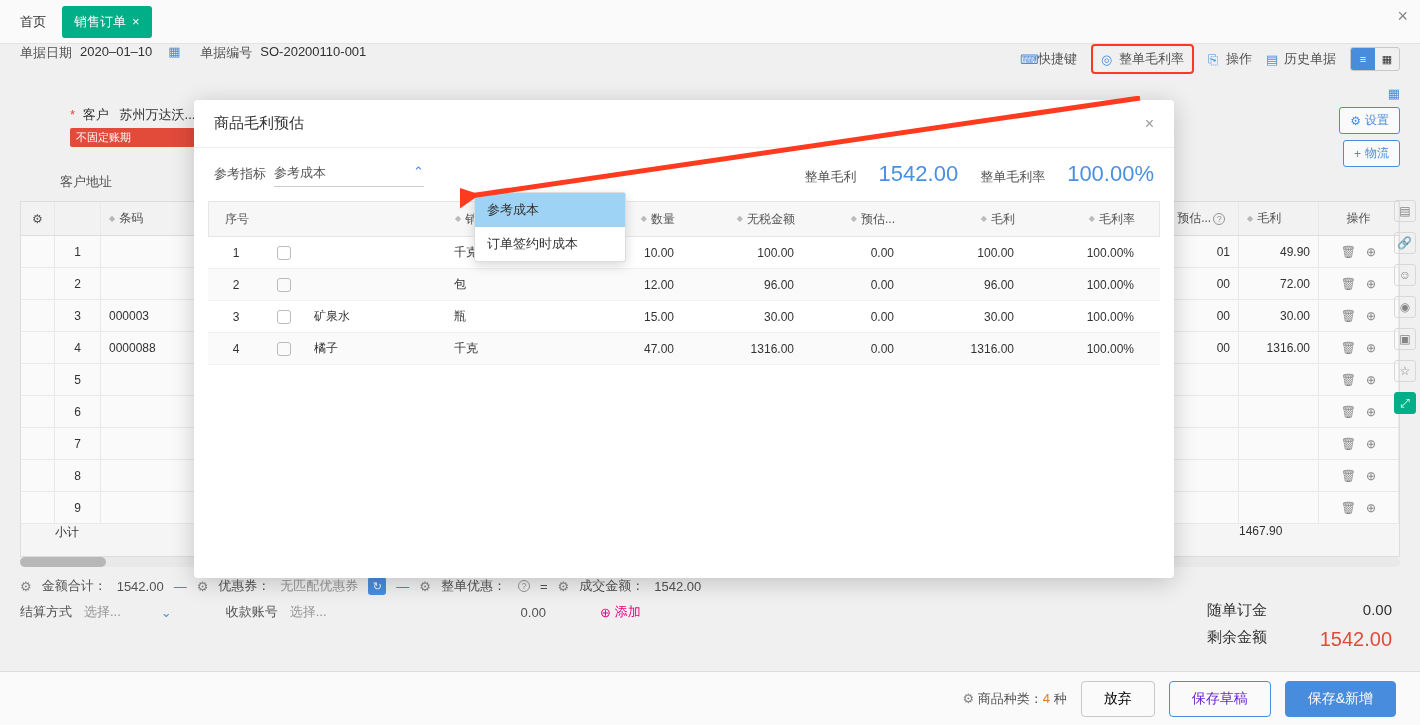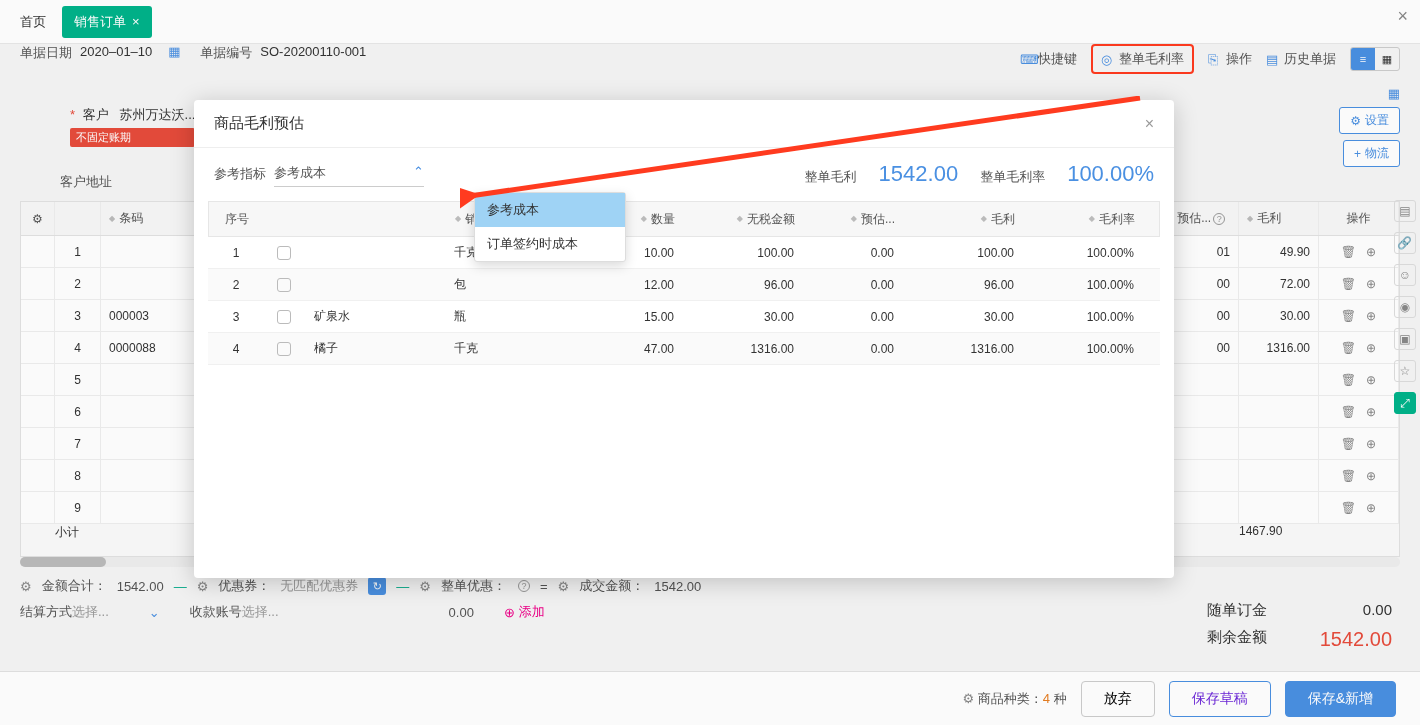--- a/index.html
+++ b/index.html
@@ -35,21 +35,21 @@
 .bg-thead > div, .bg-row > div { border-right:1px solid #eee; padding:0 8px; display:flex; align-items:center; height:100%; }
 .c-gear{width:34px;justify-content:center;} .c-seq{width:46px;justify-content:center;}
 .c-bar{flex:1;} .c-est{width:80px;} .c-prof{width:80px;} .c-ops{width:80px;justify-content:center;gap:10px;}
 .bg-row { display:flex; height:32px; border-bottom:1px solid #eee; align-items:center; font-size:12px; }
 .bg-sub { display:flex; height:32px; background:#fafafa; font-size:12px; }
 .updn { color:#bbb; font-size:8px; margin-right:4px; line-height:8px; }
 
 .footer-line1 { display:flex; align-items:center; padding:10px 20px 4px; gap:10px; color:#555; }
 .big-num { font-weight:500; }
 .sync-ic { width:18px; height:18px; background:#4a90e2; border-radius:3px; color:#fff; display:inline-flex; align-items:center; justify-content:center; font-size:11px; }
-.footer-line2 { display:flex; align-items:center; padding:4px 20px 10px; gap:0; color:#555; }
+.footer-line2 { display:flex; align-items:center; padding:4px 20px 10px; gap:12px; color:#555; }
 .sel-like { color:#999; display:flex; align-items:center; gap:40px; }
 .chev-d { color:#4a90e2; }
 .add-link { color:#e08; display:flex; align-items:center; gap:4px; }
 
 .side-summary { position:absolute; right:28px; bottom:70px; width:220px; }
 .side-summary .row { display:flex; justify-content:space-between; padding:4px 0; font-size:15px;margin-left:35px; }
 .side-summary .remain { color:#e74c3c; font-size:20px; }
 
 .bottom-bar { position:absolute; bottom:0; left:0; right:0; height:54px; background:#fff; border-top:1px solid #e2e2e2; display:flex; align-items:center; padding:0 24px; gap:14px; }
 .bottom-bar .info { margin-left:auto; color:#555; }

